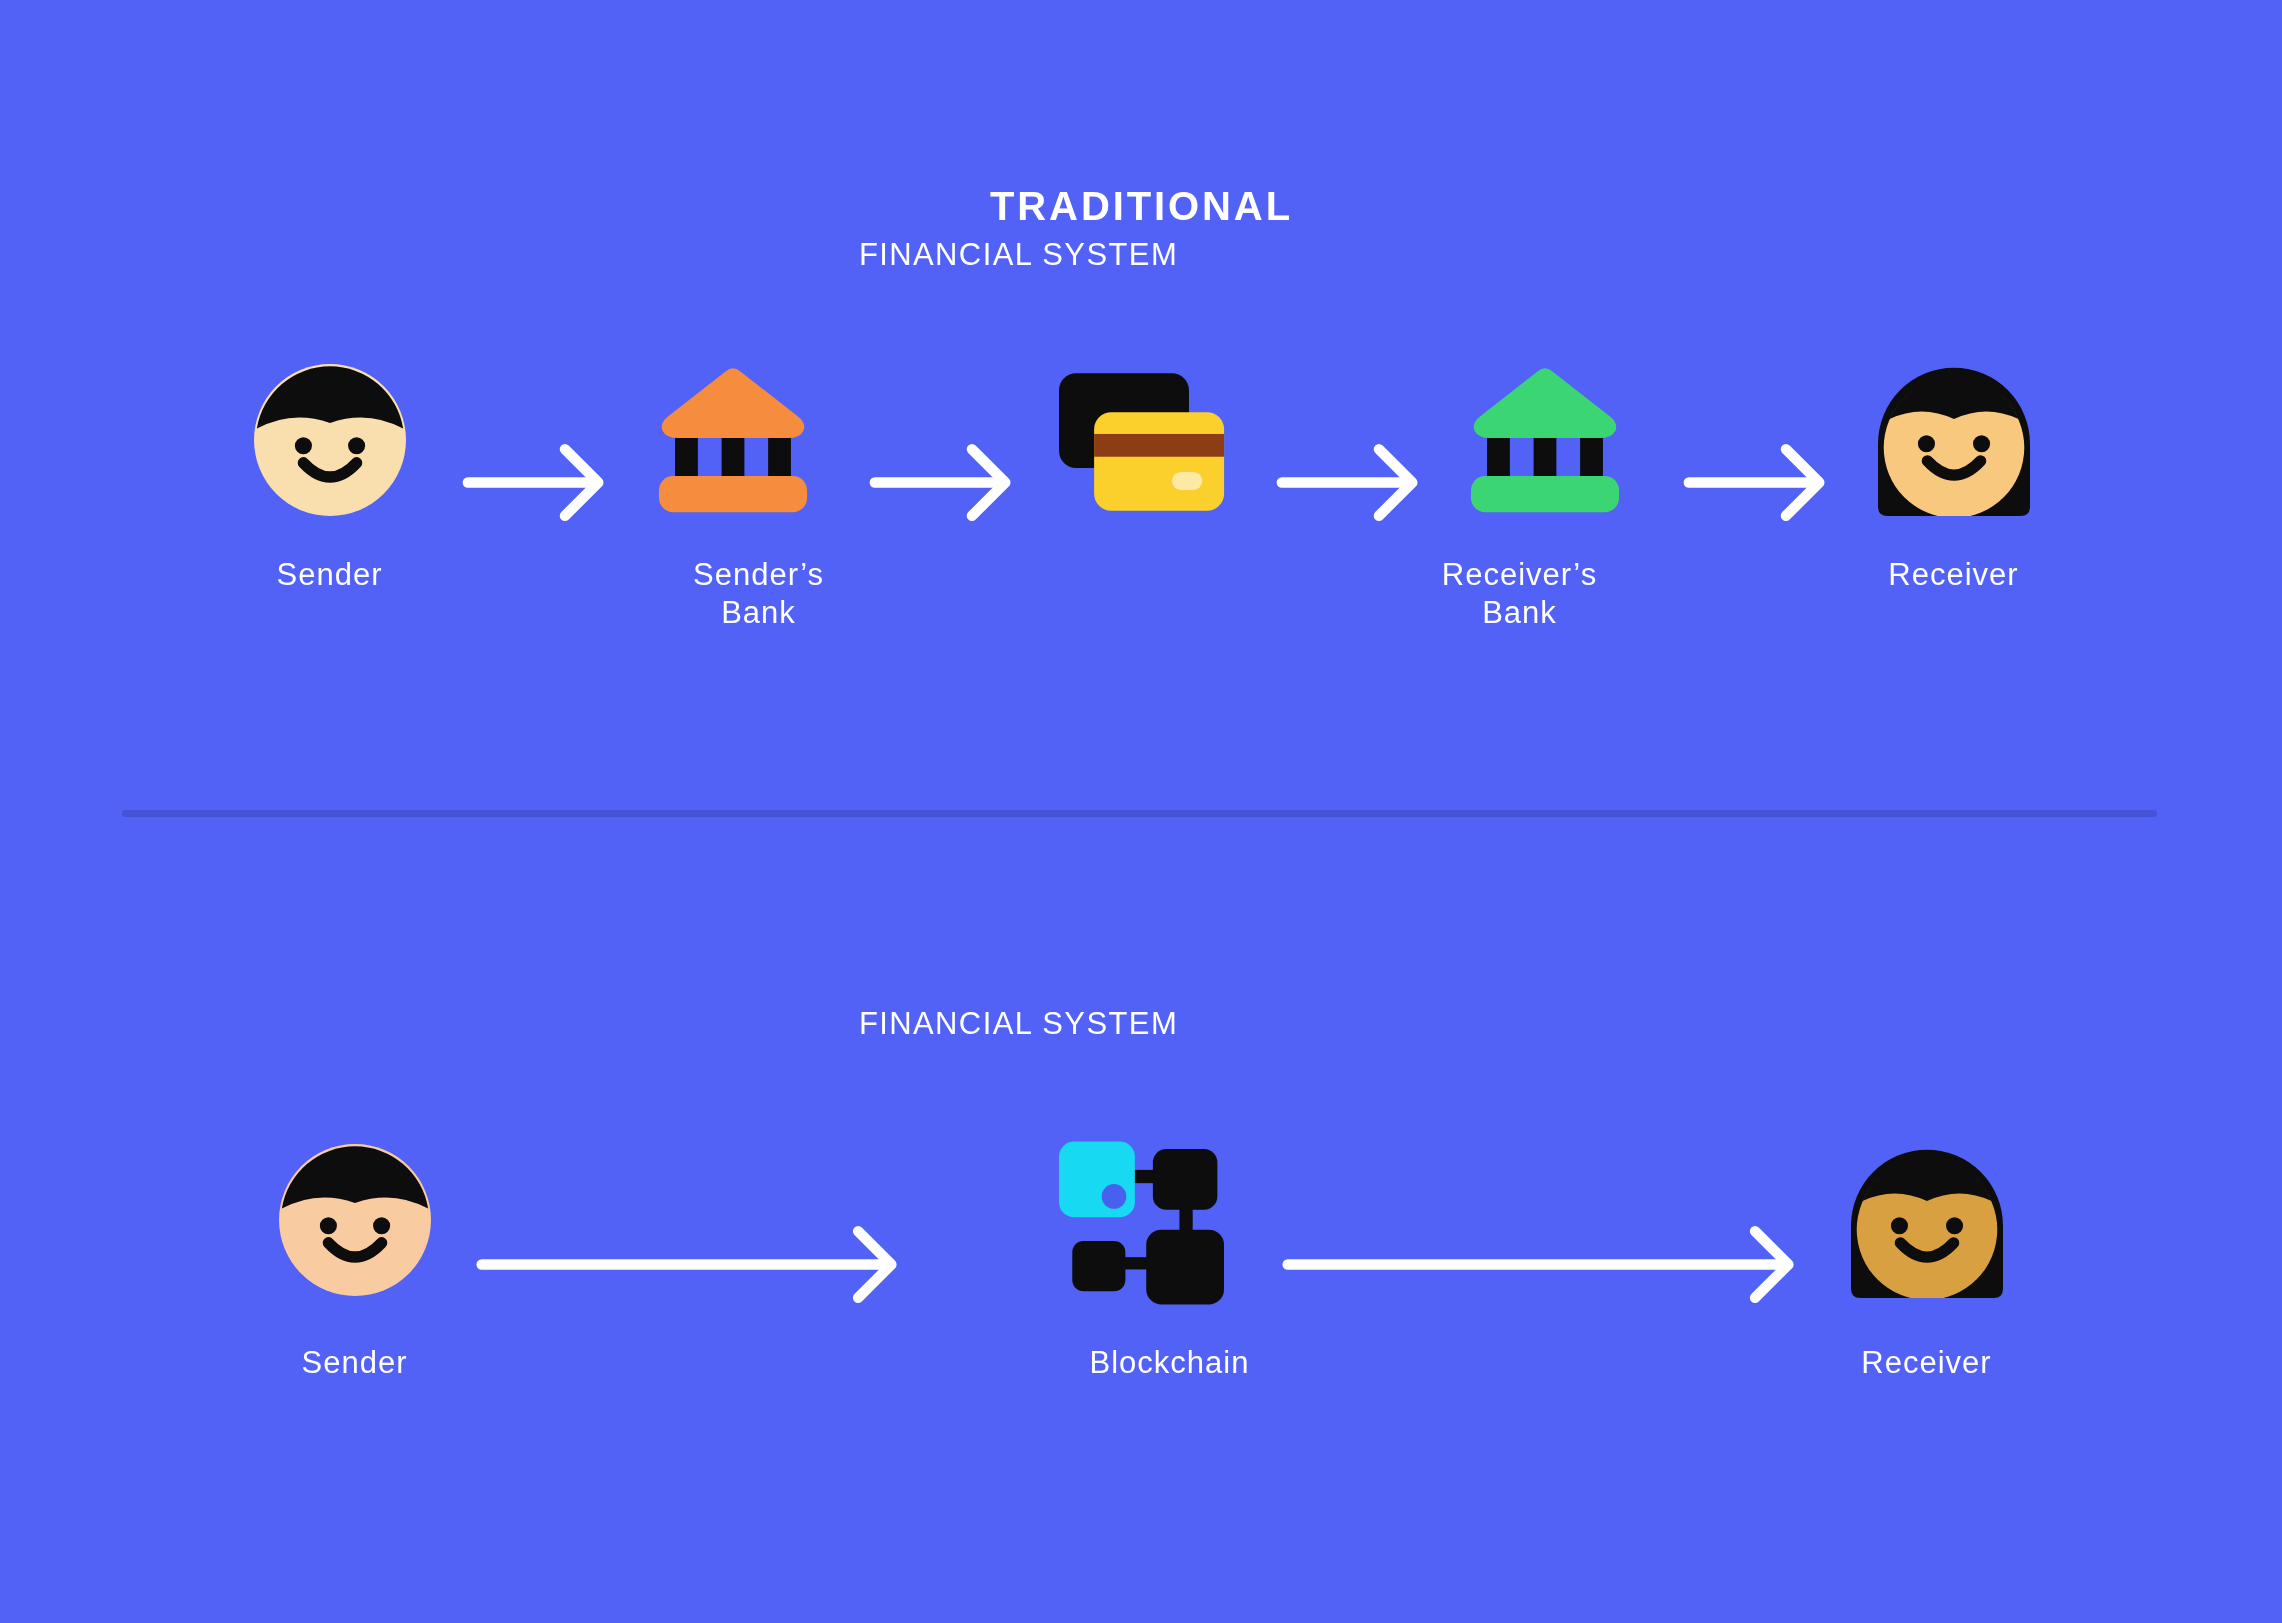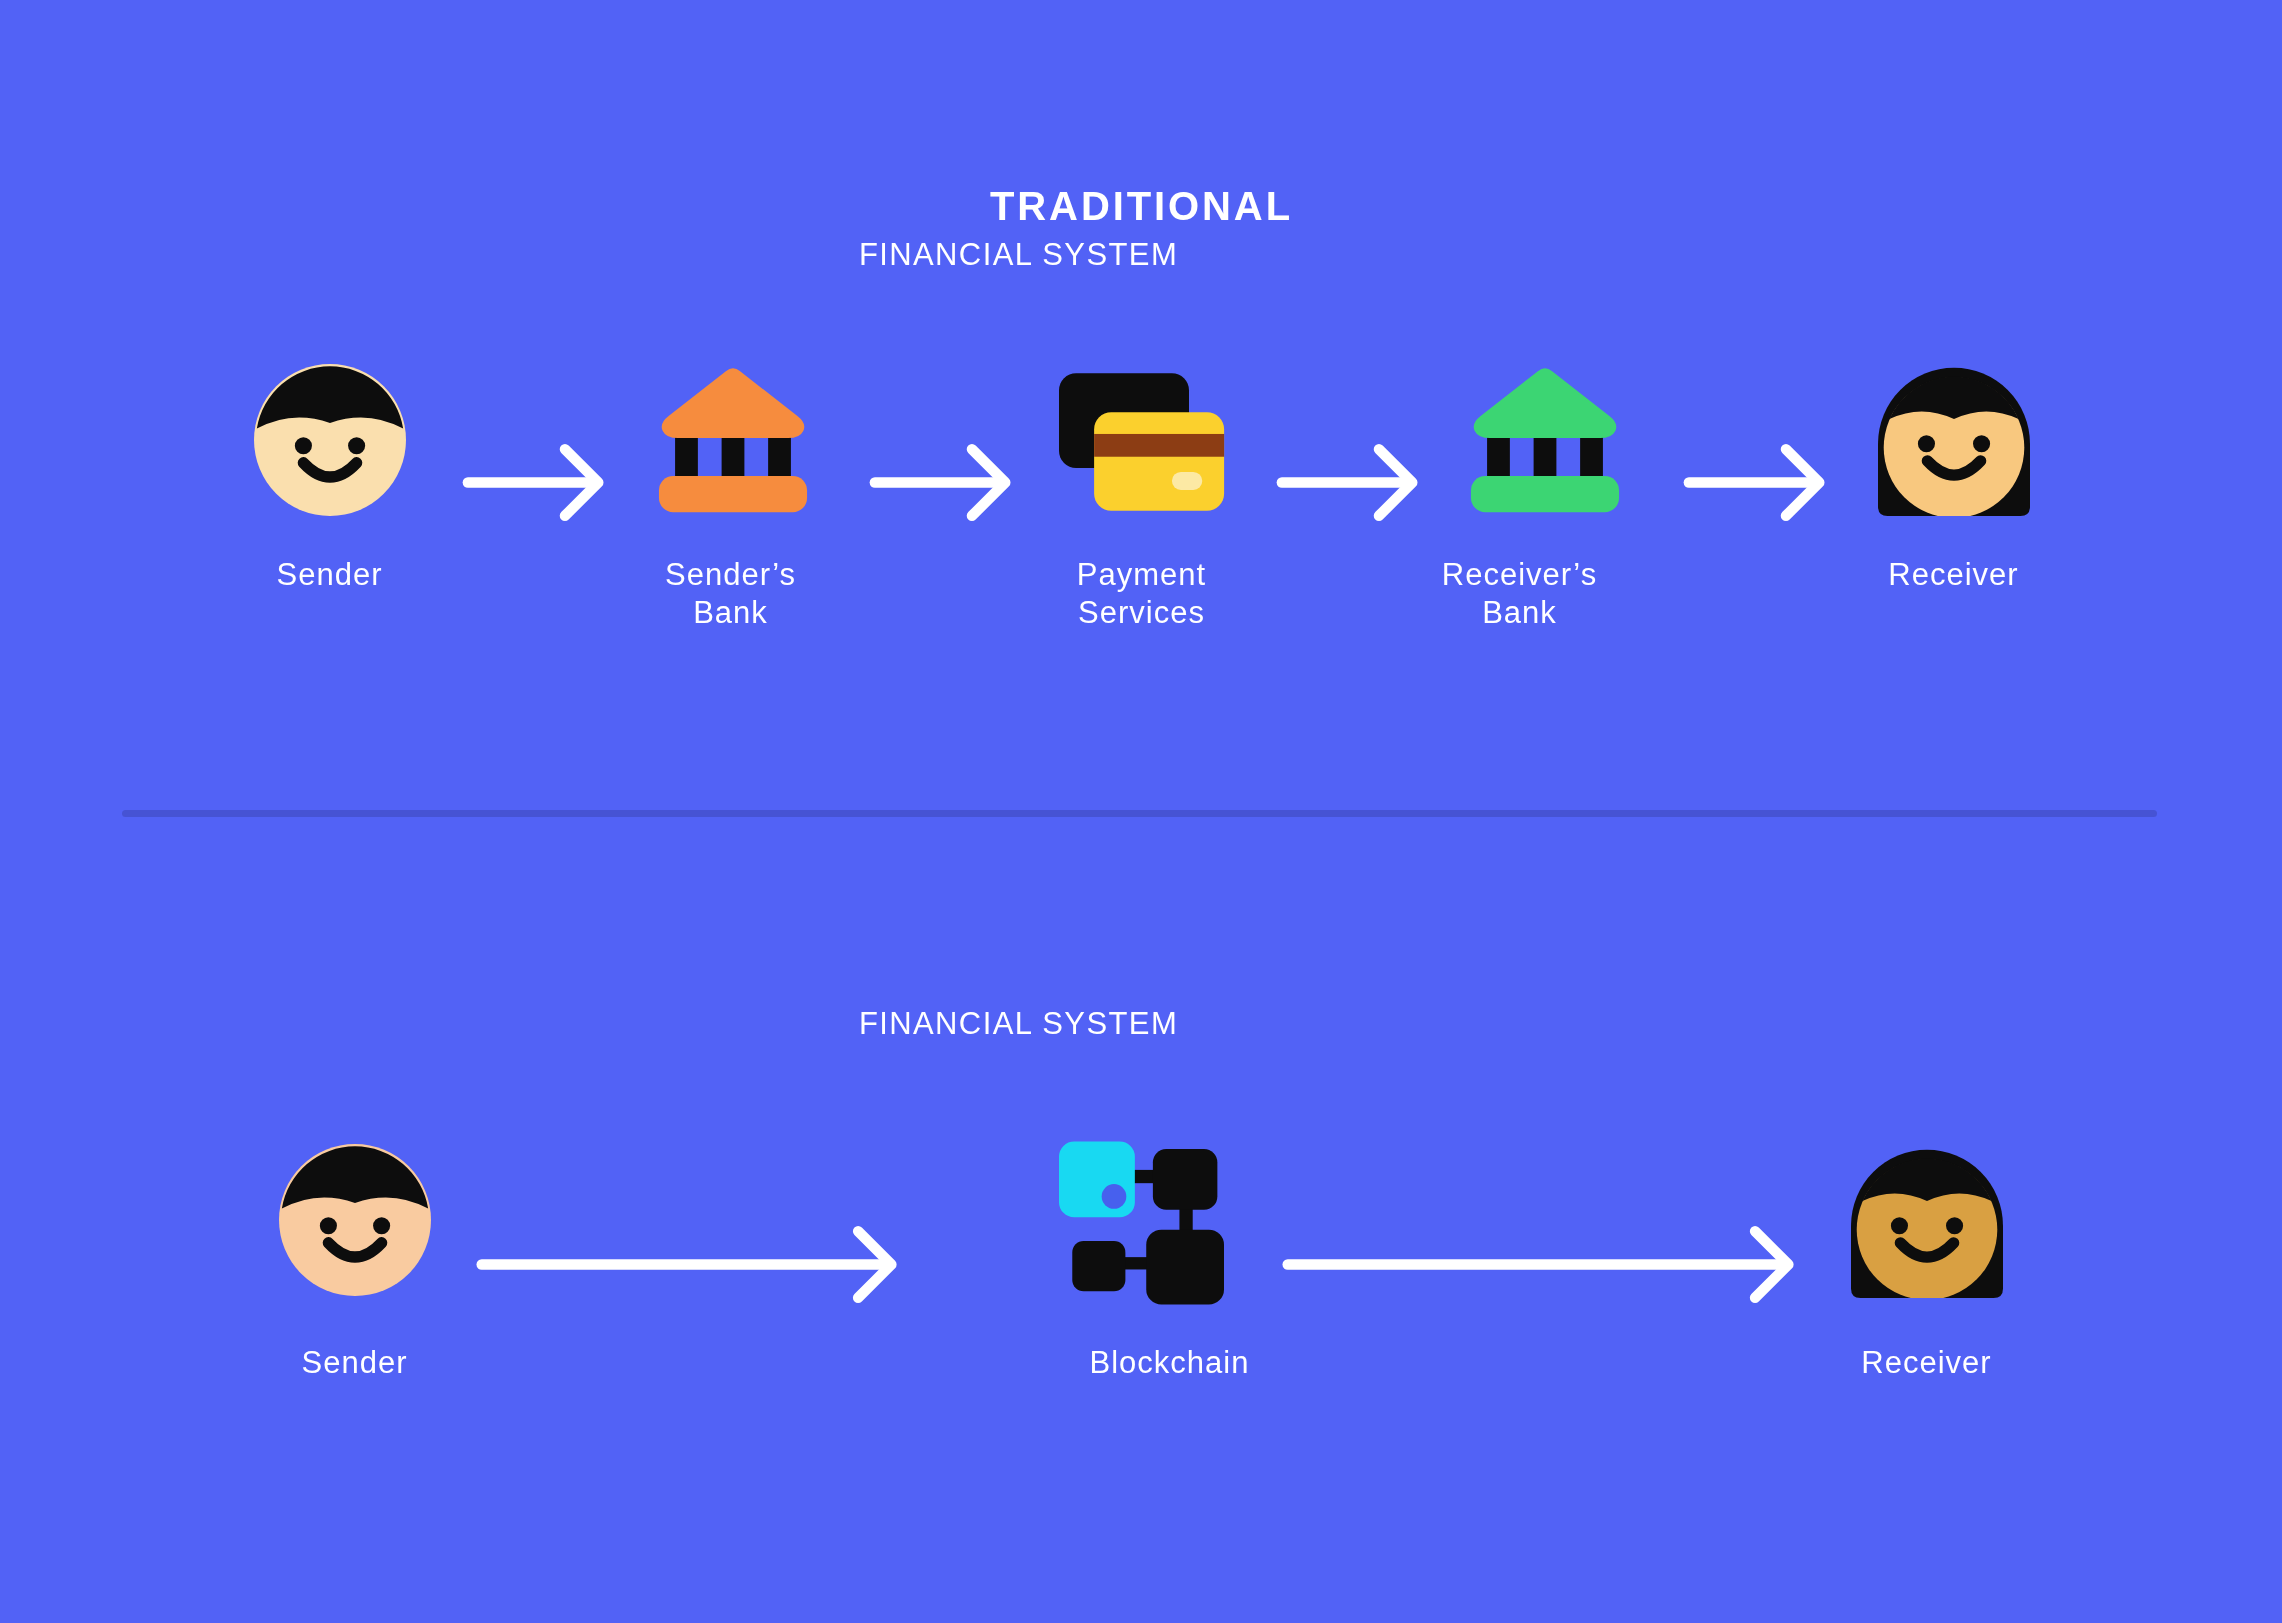--- a/index.html
+++ b/index.html
@@ -106,43 +106,39 @@
 
   <div class="abs" style="left:658px;top:364px">
     <svg width="150" height="152" viewBox="0 0 158 160">
       <rect x="18" y="70" width="24" height="52" class="hair-fill"></rect>
       <rect x="67" y="70" width="24" height="52" class="hair-fill"></rect>
       <rect x="116" y="70" width="24" height="52" class="hair-fill"></rect>
       <path class="bank-sender-fill" d="M71.5 7.5 Q79 1.5 86.5 7.5 L146.5 54.5 Q157 62.5 153 70.5 Q149.5 78 137 78 L21 78 Q8.5 78 5 70.5 Q1 62.5 11.5 54.5 Z"></path>
       <rect x="1" y="118" width="156" height="38" rx="15" class="bank-sender-fill"></rect>
     </svg>
   </div>
-  <div class="abs label" style="left:588px;top:556px">
+  <div class="abs label" style="left:616px;top:556px">
     <div>Sender’s</div>
     <div>Bank</div>
   </div>
 
   <div class="abs" style="left:869px;top:433px">
     <svg class="arrow" width="145" height="99" viewBox="0 0 152 104">
       <path d="M6 52 H140"></path>
         <path d="M108 17 L143 52 L108 87"></path>
     </svg>
   </div>
 
   <div class="abs" style="left:1059px;top:373px">
     <svg width="167" height="139" viewBox="0 0 176 146">
       <rect x="0" y="0" width="137" height="100" rx="18" class="card-back-fill"></rect>
       <rect x="37" y="41" width="137" height="104" rx="18" class="card-front-fill"></rect>
       <rect x="37" y="64" width="137" height="24" class="card-stripe-fill"></rect>
       <rect x="119" y="104" width="32" height="19" rx="9.5" class="card-chip-fill"></rect>
     </svg>
-  </div>
-  <div class="abs label" style="left:999px;top:556px">
-    <div>Payment</div>
-    <div>Services</div>
   </div>
 
   <div class="abs" style="left:1276px;top:433px">
     <svg class="arrow" width="145" height="99" viewBox="0 0 152 104">
       <path d="M6 52 H140"></path>
         <path d="M108 17 L143 52 L108 87"></path>
     </svg>
   </div>
 
   <div class="abs" style="left:1470px;top:364px">

